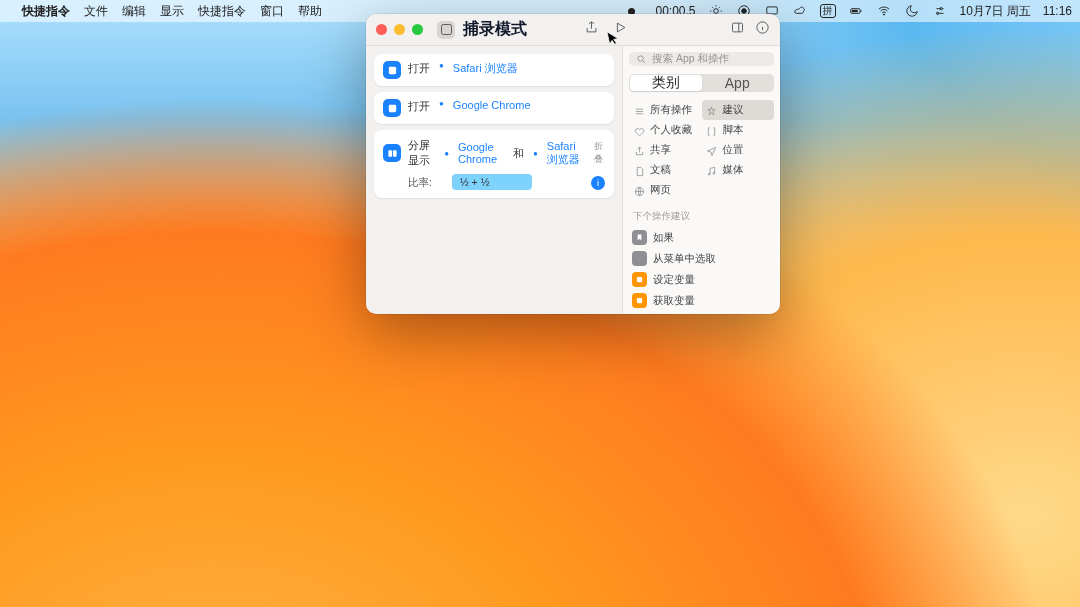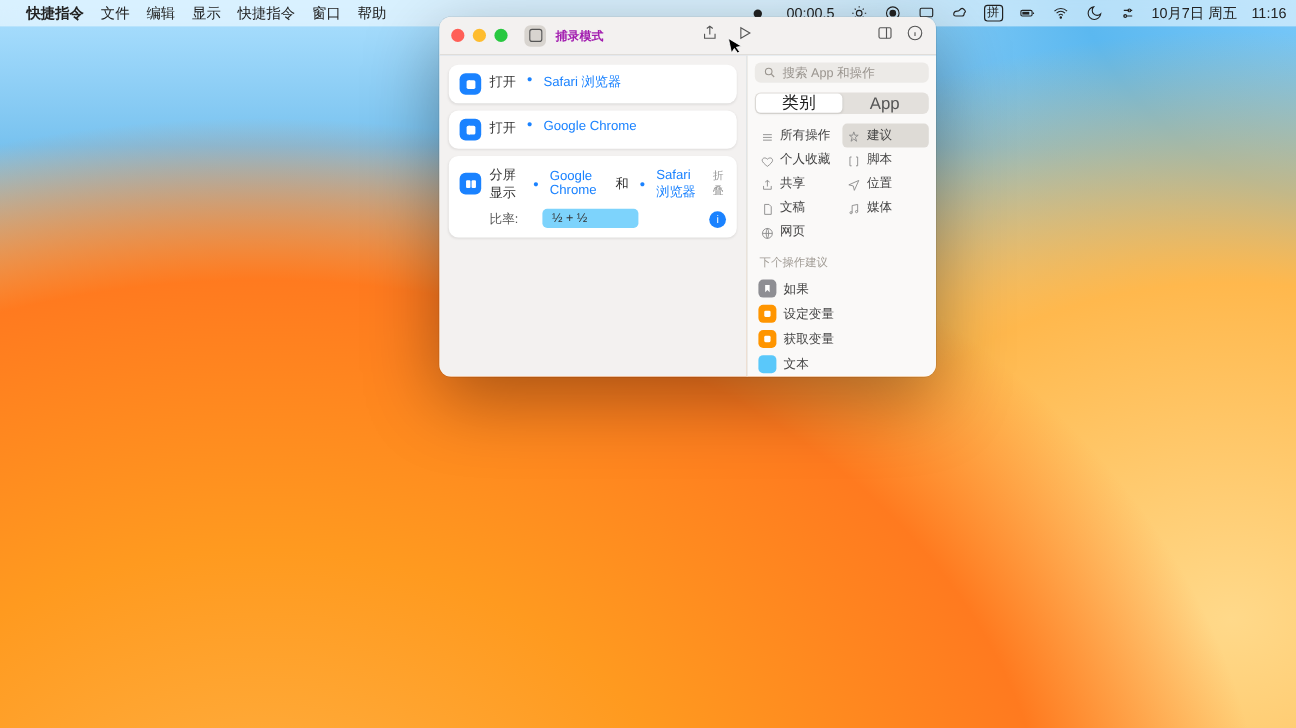--- a/index.html
+++ b/index.html
@@ -26,21 +26,21 @@
 .mb .pin{font-family:sans-serif;border:1px solid #222;border-radius:3px;padding:0 2px;font-size:10px;line-height:12px}
 
 
 .win{position:absolute;left:366px;top:14px;width:414px;height:300px;border-radius:10px;overflow:hidden;box-shadow:0 18px 60px rgba(0,0,0,.35),0 0 0 .5px rgba(0,0,0,.15)}
 .tb{height:32px;background:#f3f1f0;display:flex;align-items:center;padding:0 10px;gap:8px;border-bottom:1px solid #e0ddd9;position:relative}
 .tl{display:flex;gap:7px}
 .tl span{width:11px;height:11px;border-radius:50%}
 .tl .r{background:#ff5f57}.tl .y{background:#febc2e}.tl .g{background:#28c840}
 .ttl-ico{width:18px;height:18px;border-radius:5px;background:#d8d4cf;display:flex;align-items:center;justify-content:center;margin-left:6px}
 .ttl-ico svg{width:11px;height:11px;fill:#888}
-.ttl{font-size:10px;font-weight:600;color:#a21caf}
+.ttl{font-size:16px;font-weight:600;color:#0f172a}
 .tb-far{position:absolute;right:10px;display:flex;gap:10px}
 .tb svg{width:15px;height:15px;stroke:#555;fill:none;stroke-width:1.5}
 .tb-center-r{position:absolute;left:218px;display:flex;gap:14px}
 
 .body{display:flex;height:calc(100% - 32px)}
 .editor{flex:1;background:#f3f1f0;padding:8px;display:flex;flex-direction:column;gap:6px;overflow:hidden}
 .lib{width:158px;background:#faf9f8;border-left:1px solid #e4e1dd;display:flex;flex-direction:column;font-size:10.5px;color:#444;overflow:hidden}
 
 
 .card{background:#fff;border-radius:8px;box-shadow:0 1px 2px rgba(0,0,0,.08);padding:7px 9px;display:flex;align-items:flex-start;gap:7px;font-size:11px}
@@ -328,20 +328,28 @@
    <div class="sugs">
     <div class="sug">
             <span class="si c-gray">
               <svg viewBox="0 0 24 24">
                 <path d="M7 4v16l5-5 5 5V4z"></path>
               </svg>
             </span>
             <span>如果</span>
           </div>
     <div class="sug">
+            <span class="si c-gray">
+              <svg viewBox="0 0 24 24">
+                <path d="M4 6h16M4 12h16M4 18h16"></path>
+              </svg>
+            </span>
+            <span>从菜单中选取</span>
+          </div>
+    <div class="sug">
             <span class="si c-or">
               <svg viewBox="0 0 24 24">
                 <rect x="5" y="5" width="14" height="14" rx="3"></rect>
               </svg>
             </span>
             <span>设定变量</span>
           </div>
     <div class="sug">
             <span class="si c-or2">
               <svg viewBox="0 0 24 24">

